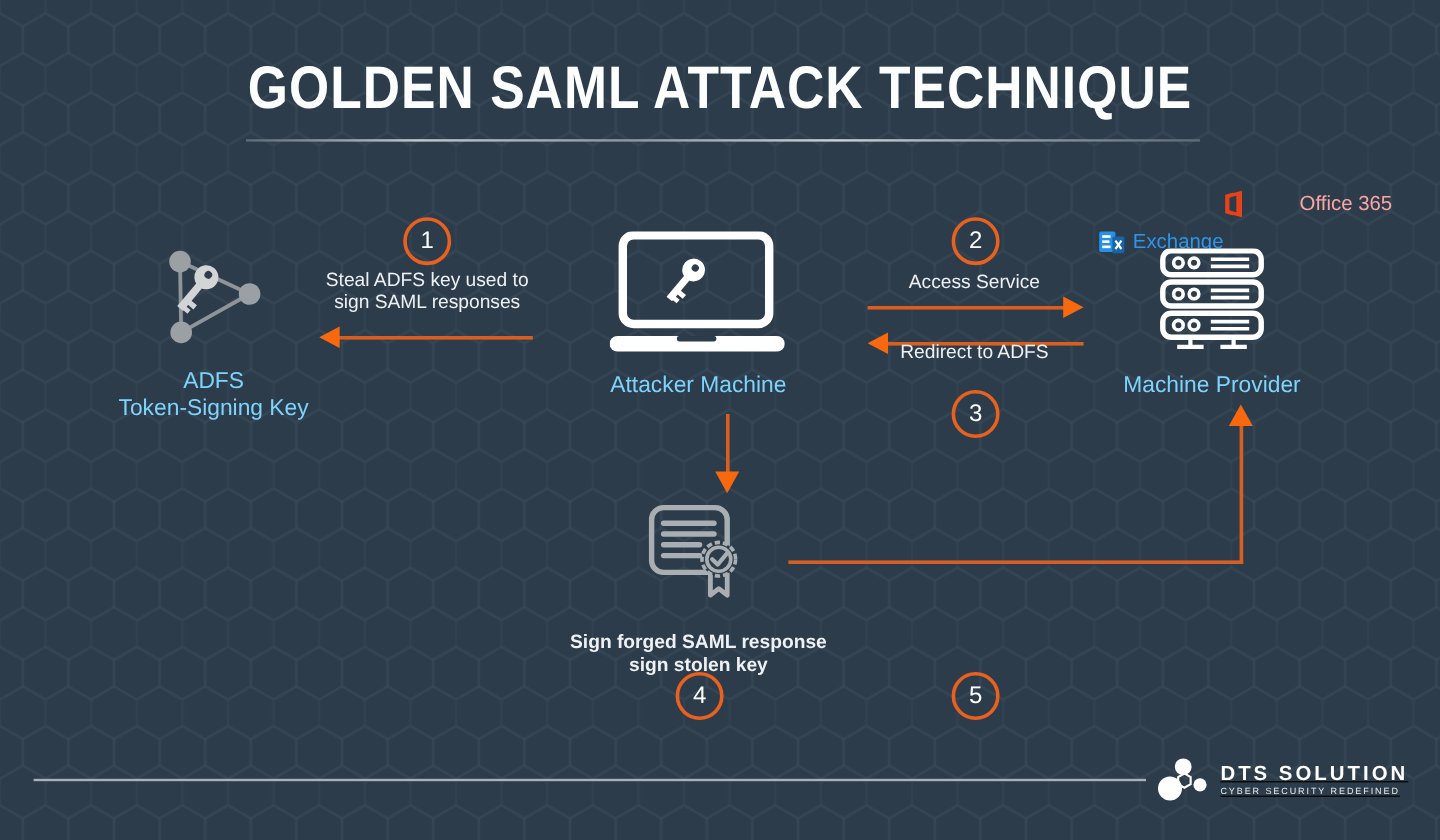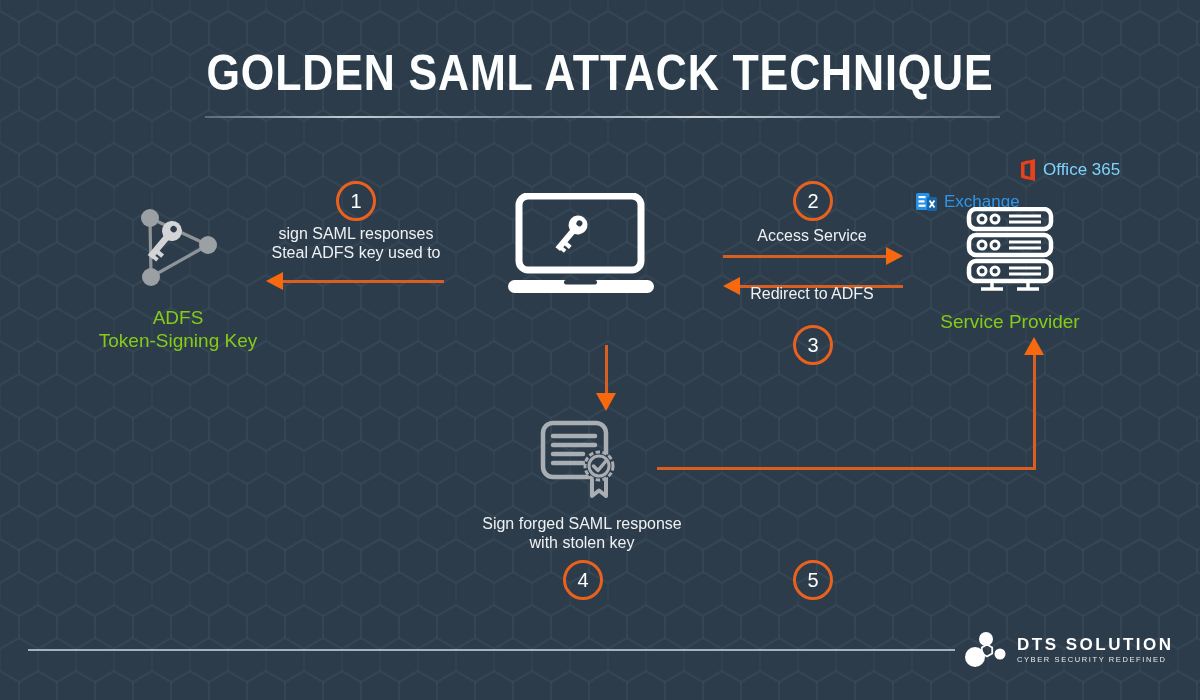--- a/index.html
+++ b/index.html
@@ -2,35 +2,35 @@
 <html><head>
 <meta charset="utf-8">
 <style>
   html,body{margin:0;padding:0;}
   body{width:1200px;height:700px;overflow:hidden;font-family:"Liberation Sans",sans-serif;}
   .canvas{position:relative;width:1200px;height:700px;background:#2d3c4b;overflow:hidden;padding-left:24px;}
   .hexbg{position:absolute;left:0;top:0;width:1200px;height:700px;}
   .abs{position:absolute;}
   .title{left:0;top:44px;width:1200px;text-align:center;color:#fcfdfd;font-size:50px;font-weight:bold;letter-spacing:1px;transform:scaleX(0.86);white-space:nowrap;}
   .title-underline{left:205px;top:116px;width:795px;height:2px;background:linear-gradient(90deg,#5d6a76,#c3cacf 18%,#8b97a2 40%,#cdd3d7 62%,#8b97a2 82%,#5d6a76);}
-  .entity-label{color:#84cc16;font-size:19px;line-height:23px;text-align:center;}
+  .entity-label{color:#7dd3fc;font-size:19px;line-height:23px;text-align:center;}
   .step-desc{color:#eef1f3;font-size:16px;line-height:19px;text-align:center;}
   .step-badge{width:34px;height:34px;border:3px solid #e8611e;border-radius:50%;display:flex;align-items:center;justify-content:center;color:#ffffff;font-size:20px;}
   .hline{height:3px;background:#d85f1f;}
   .vline{width:3px;background:#d85f1f;}
   .arrowhead-left{width:0;height:0;border-top:9px solid transparent;border-bottom:9px solid transparent;border-right:17px solid #f8690f;}
   .arrowhead-right{width:0;height:0;border-top:9px solid transparent;border-bottom:9px solid transparent;border-left:17px solid #f8690f;}
   .arrowhead-down{width:0;height:0;border-left:10px solid transparent;border-right:10px solid transparent;border-top:18px solid #f8690f;}
   .arrowhead-up{width:0;height:0;border-left:10px solid transparent;border-right:10px solid transparent;border-bottom:18px solid #f8690f;}
   .logo-row{display:flex;align-items:center;gap:6px;}
   .exchange-text{color:#2d96ea;font-size:17px;}
-  .office-text{color:#7dd3fc;font-size:17px;}
+  .office-text{color:#fca5a5;font-size:17px;margin-left:40px;}
   .footer-divider{left:28px;top:649px;width:927px;height:2px;background:#b6bec4;opacity:.9;}
   .dts{left:962px;top:628px;display:flex;align-items:center;gap:7px;}
-  .dts-text{display:flex;flex-direction:column;line-height:1;}
+  .dts-text{display:flex;flex-direction:column;line-height:1;text-decoration:underline;}
   .dts-brand{color:#ffffff;font-size:17px;font-weight:bold;letter-spacing:2.5px;white-space:nowrap;}
   .dts-tagline{color:#e8ebed;font-size:7.5px;letter-spacing:1.6px;margin-top:3px;white-space:nowrap;}
 </style>
 </head>
 <body>
 
 <div class="canvas">
 
   <svg class="hexbg" width="1200" height="700">
     <defs>
@@ -68,40 +68,41 @@
   </svg>
   <div class="abs entity-label" style="left:78px;top:306px;width:200px;">
     <div>ADFS</div>
     <div>Token-Signing Key</div>
   </div>
 
   <div class="abs step-badge" style="left:336px;top:181px;">
     <span>1</span>
   </div>
   <div class="abs step-desc" style="left:256px;top:224px;width:200px;">
+    <div>Steal ADFS key used to</div>
     <div>sign SAML responses</div>
-    <div>Steal ADFS key used to</div>
   </div>
   <div class="abs" style="left:266px;top:272px;width:180px;height:18px;">
     <div class="hline abs" style="left:10px;top:8px;width:168px;"></div>
     <div class="arrowhead-left abs" style="left:0;top:0;"></div>
   </div>
 
   <svg class="abs" style="left:508px;top:193px;" width="146" height="105" viewBox="0 0 146 105">
     <rect x="11" y="3" width="122" height="74" rx="9" fill="none" stroke="#ffffff" stroke-width="7"></rect>
     <g transform="translate(70,32) rotate(40)">
       <circle cx="0" cy="0" r="9.5" fill="#ffffff"></circle>
       <circle cx="0" cy="-2.2" r="3" fill="#2d3c4b"></circle>
       <rect x="-3" y="6.5" width="6" height="25" fill="#ffffff"></rect>
       <rect x="2" y="20" width="6.5" height="4.2" fill="#ffffff"></rect>
       <rect x="2" y="26.5" width="5" height="3.8" fill="#ffffff"></rect>
     </g>
     <rect x="0" y="87" width="146" height="13" rx="6.5" fill="#ffffff"></rect>
     <rect x="56" y="87" width="33" height="4.5" rx="2" fill="#2d3c4b"></rect>
   </svg>
+  <div class="abs entity-label" style="left:482px;top:310px;width:200px;">Attacker Machine</div>
 
   <div class="abs">
     <div class="vline abs" style="left:581px;top:345px;height:52px;"></div>
     <div class="arrowhead-down abs" style="left:572px;top:393px;"></div>
   </div>
 
   <div class="abs step-badge" style="left:793px;top:181px;">
     <span>2</span>
   </div>
   <div class="abs step-desc" style="left:722px;top:226px;width:180px;">Access Service</div>
@@ -163,21 +164,21 @@
       <line x1="44" y1="61" x2="76" y2="61"></line>
         <line x1="44" y1="67" x2="76" y2="67"></line>
     </g>
     <g stroke="#ffffff" stroke-width="3.5">
       <line x1="27" y1="74" x2="27" y2="82"></line>
         <line x1="63" y1="74" x2="63" y2="82"></line>
       <line x1="16" y1="82" x2="38" y2="82"></line>
         <line x1="52" y1="82" x2="74" y2="82"></line>
     </g>
   </svg>
-  <div class="abs entity-label" style="left:910px;top:310px;width:200px;">Service Provider</div>
+  <div class="abs entity-label" style="left:910px;top:310px;width:200px;">Machine Provider</div>
 
   <div class="abs">
     <div class="hline abs" style="left:633px;top:467px;width:379px;"></div>
     <div class="vline abs" style="left:1009px;top:353px;height:117px;"></div>
     <div class="arrowhead-up abs" style="left:1000px;top:337px;"></div>
   </div>
 
   <svg class="abs" style="left:540px;top:417px;" width="85" height="88" viewBox="0 0 85 88">
     <rect x="3" y="6" width="63" height="54" rx="10" fill="none" stroke="#a9aeb3" stroke-width="4.5"></rect>
     <g stroke="#a9aeb3" stroke-width="4.5" stroke-linecap="round">
@@ -185,23 +186,23 @@
       <line x1="13" y1="28" x2="55" y2="28"></line>
       <line x1="13" y1="37" x2="43" y2="37"></line>
       <line x1="13" y1="46" x2="43" y2="46"></line>
     </g>
     <path d="M52,60 L52,79 L59,73.5 L66,79 L66,60" fill="#2d3c4b" stroke="#a9aeb3" stroke-width="4" stroke-linejoin="round"></path>
     <circle cx="59" cy="49" r="14" fill="#2d3c4b" stroke="#a9aeb3" stroke-width="3" stroke-dasharray="4.5 2.4"></circle>
     <circle cx="59" cy="49" r="10" fill="#2d3c4b" stroke="#a9aeb3" stroke-width="3"></circle>
     <path d="M53.5,49 L58,53.5 L65.5,44.5" fill="none" stroke="#a9aeb3" stroke-width="3.5" stroke-linecap="round" stroke-linejoin="round"></path>
   </svg>
 
-  <div class="abs step-desc" style="left:472px;top:514px;width:220px;">
+  <div class="abs step-desc" style="left:472px;top:526px;width:220px;font-weight:bold;">
     <div>Sign forged SAML response</div>
-    <div>with stolen key</div>
+    <div>sign stolen key</div>
   </div>
   <div class="abs step-badge" style="left:563px;top:560px;">
     <span>4</span>
   </div>
 
   <div class="abs step-badge" style="left:793px;top:560px;">
     <span>5</span>
   </div>
 
   <div class="abs footer-divider"></div>

